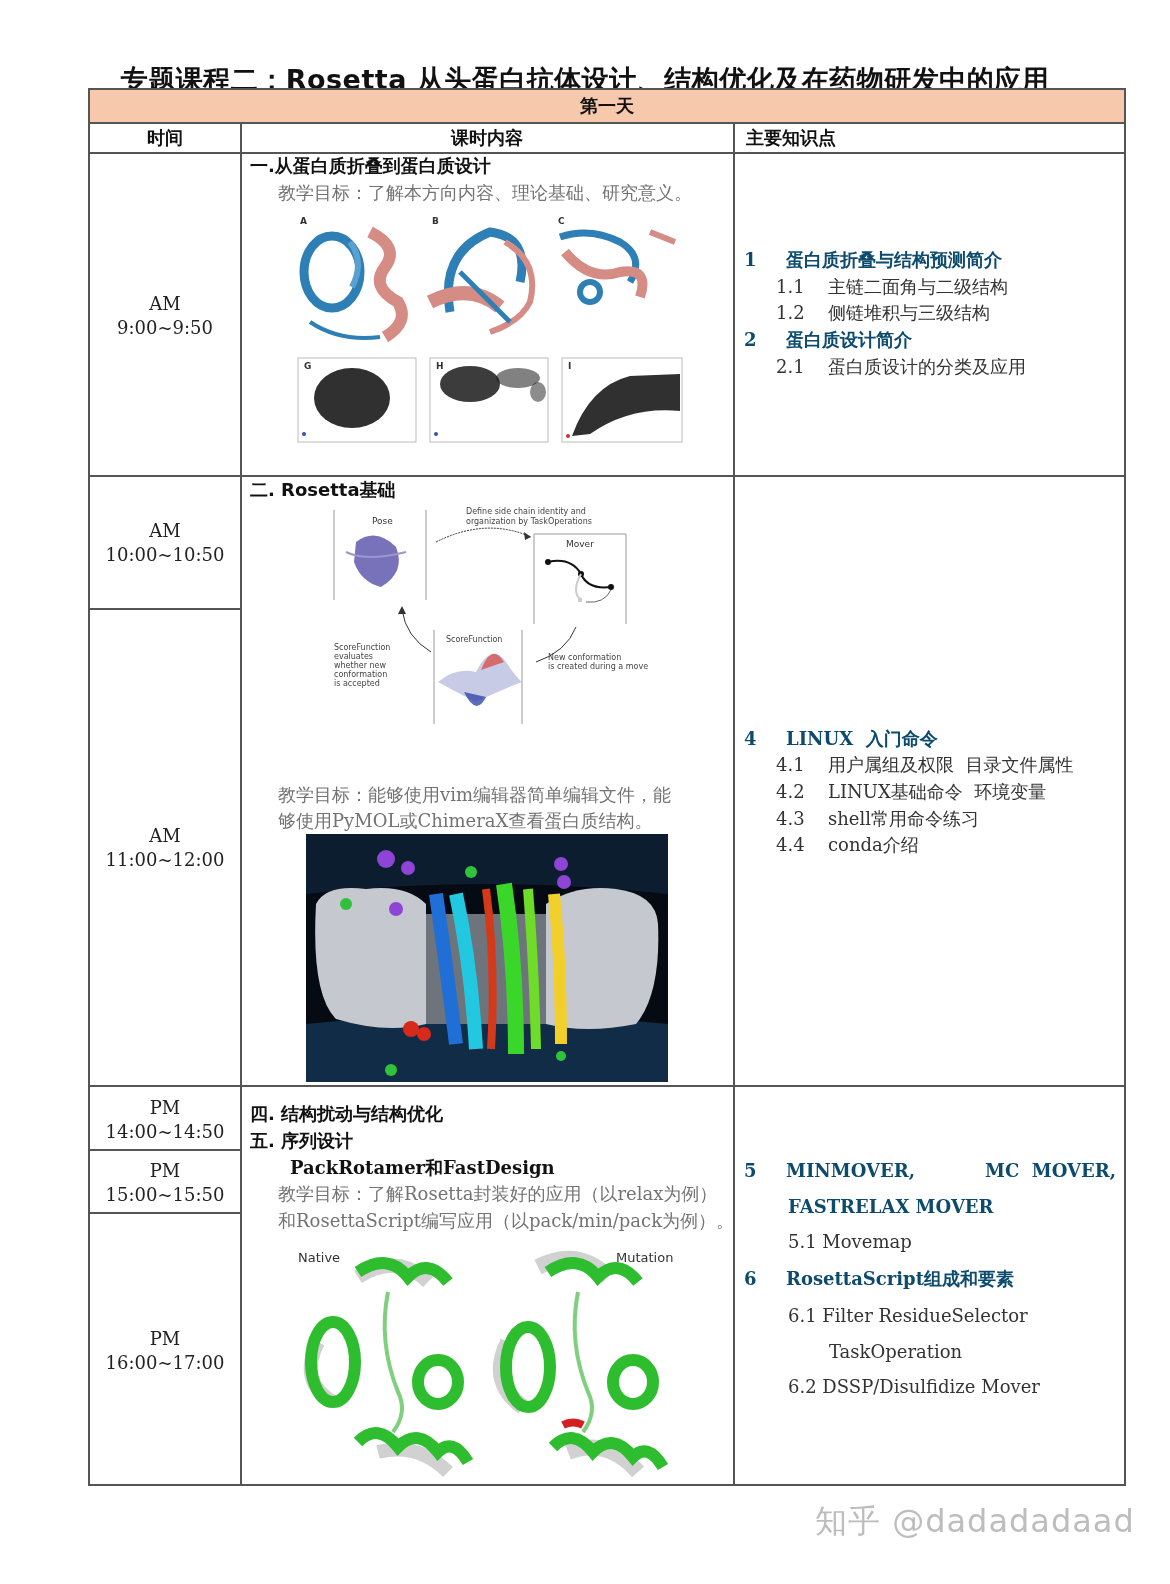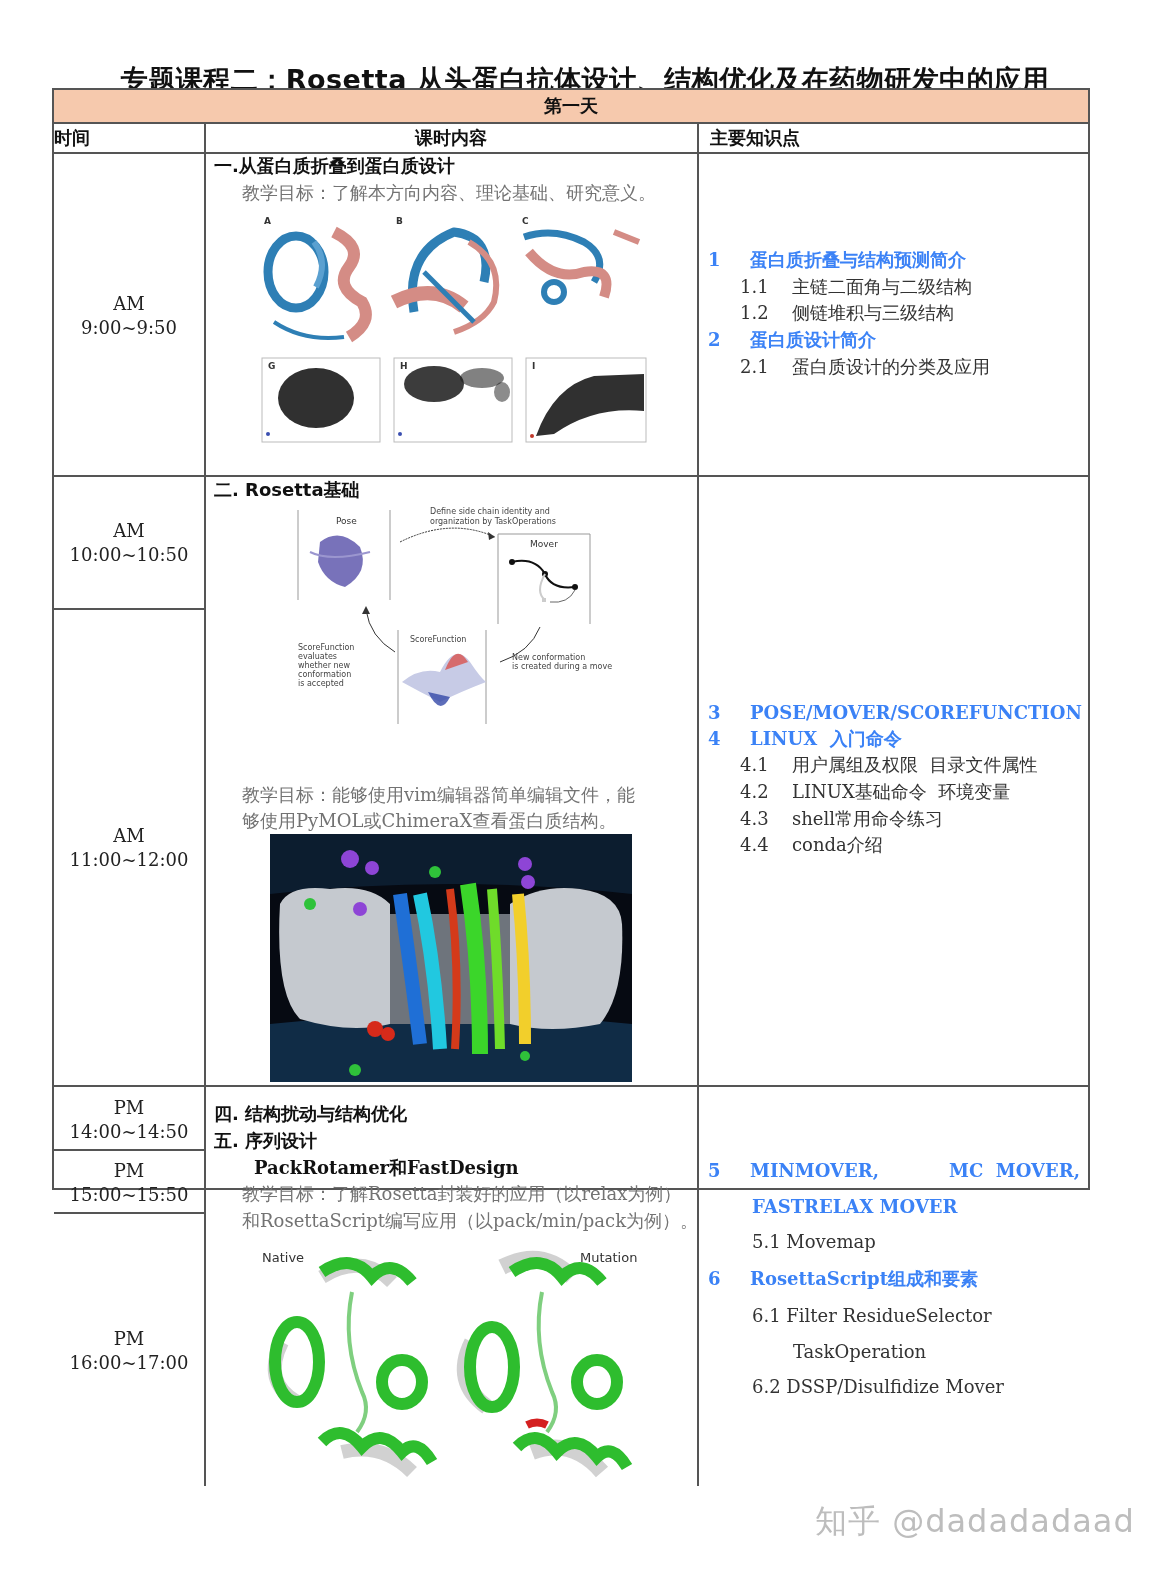--- a/index.html
+++ b/index.html
@@ -7,38 +7,38 @@
   .title { position:absolute; left:0; top:18px; width:1170px; text-align:center; font-size:27px; font-weight:bold; font-family:"DejaVu Sans","Liberation Sans",sans-serif; letter-spacing:0.5px; color:#111;margin-top:44px; }
   .tbl { position:absolute; left:52px; top:88px; width:1038px; border:2px solid #555; box-sizing:border-box; }
   .day { position:absolute; left:0; top:0; width:1034px; height:32px; background:#f6c9ad; border-bottom:2px solid #555; text-align:center; font-family:"DejaVu Sans","Liberation Sans",sans-serif; font-weight:bold; font-size:18px; line-height:32px; }
   .hdr { position:absolute; top:32px; height:32px; font-family:"DejaVu Sans","Liberation Sans",sans-serif; font-weight:bold; font-size:18px; line-height:32px; border-bottom:2px solid #555; box-sizing:border-box; }
   .vline { position:absolute; width:1.5px; background:#555; }
   .hline { position:absolute; height:1.5px; background:#555; }
   .timecell { position:absolute; left:0; width:150px; text-align:center; font-size:18px; line-height:24px; color:#222; }
   .sec-h { position:absolute; font-family:"DejaVu Sans","Liberation Sans",sans-serif; font-weight:bold; font-size:18px; color:#111; white-space:nowrap; }
   .sec-p { position:absolute; font-size:18px; color:#737373; line-height:27px; white-space:nowrap; }
   .kp { position:absolute; font-size:18px; white-space:nowrap; }
-  .kp.b { font-weight:bold; color:#3b82f6; }
+  .kp.b { font-weight:bold; color:#0c4a6e; }
   .kp.n { color:#333; }
   .num { display:inline-block; width:42px; }
   .snum { display:inline-block; width:52px; }
   .img { position:absolute; overflow:hidden; }
   .watermark { position:absolute; left:815px; top:1500px; font-family:"DejaVu Sans","Liberation Sans",sans-serif; font-size:32px; color:#bdbdbd; letter-spacing:1px; }
   .plabel { font-family:"DejaVu Sans","Liberation Sans",sans-serif; font-size:9px; fill:#333; }
 </style>
 </head>
 <body>
 
 <div class="title">专题课程二：Rosetta 从头蛋白抗体设计、结构优化及在药物研发中的应用</div>
 
-<div class="tbl" style="height:1102px;">
+<div class="tbl" style="height:1398px;margin-left:36px;">
 
   <div class="day">第一天</div>
 
-  <div class="hdr" style="left:0;width:150px;text-align:left;">时间</div>
+  <div class="hdr" style="left:0;width:150px;text-align:center;">时间</div>
   <div class="hdr" style="left:150px;width:494px;text-align:center;">课时内容</div>
   <div class="hdr" style="left:644px;width:390px;padding-left:12px;">主要知识点</div>
 
   <div class="vline" style="left:150px;top:32px;height:1364px;"></div>
   <div class="vline" style="left:643px;top:32px;height:1364px;"></div>
 
   <div class="hline" style="left:0;top:385px;width:1034px;"></div>
   <div class="hline" style="left:0;top:995px;width:1034px;"></div>
 
   <div class="hline" style="left:0;top:518px;width:150px;"></div>
@@ -194,21 +194,20 @@
       <circle cx="40" cy="70" r="6" fill="#2fc23a"></circle>
       <circle cx="165" cy="38" r="6" fill="#2fc23a"></circle>
       <circle cx="90" cy="75" r="7" fill="#8e45d6"></circle>
       <circle cx="105" cy="195" r="8" fill="#d62a1a"></circle>
       <circle cx="118" cy="200" r="7" fill="#d62a1a"></circle>
       <circle cx="85" cy="236" r="6" fill="#2fc23a"></circle>
       <circle cx="255" cy="222" r="5" fill="#2fc23a"></circle>
     </svg>
   </div>
 
-  <div class="kp b" style="left:654px;top:612px;"><span class="num">3</span><span>POSE/MOVER/SCOREFUNCTION</span></div>
   <div class="kp b" style="left:654px;top:637px;"><span class="num">4</span><span style="white-space:pre;">LINUX  入门命令</span></div>
   <div class="kp n" style="left:686px;top:663px;"><span class="snum">4.1</span><span style="white-space:pre;">用户属组及权限  目录文件属性</span></div>
   <div class="kp n" style="left:686px;top:690px;"><span class="snum">4.2</span><span style="white-space:pre;">LINUX基础命令  环境变量</span></div>
   <div class="kp n" style="left:686px;top:717px;"><span class="snum">4.3</span><span>shell常用命令练习</span></div>
   <div class="kp n" style="left:686px;top:743px;"><span class="snum">4.4</span><span>conda介绍</span></div>
 
   <div class="sec-h" style="left:160px;top:1012px;">四. 结构扰动与结构优化</div>
   <div class="sec-h" style="left:160px;top:1039px;">五. 序列设计</div>
   <div class="sec-h" style="left:200px;top:1066px;font-family:'DejaVu Serif','Liberation Serif',serif;">PackRotamer和FastDesign</div>
   <div class="sec-p" style="left:188px;top:1117px;">和RosettaScript编写应用（以pack/min/pack为例）。</div>

